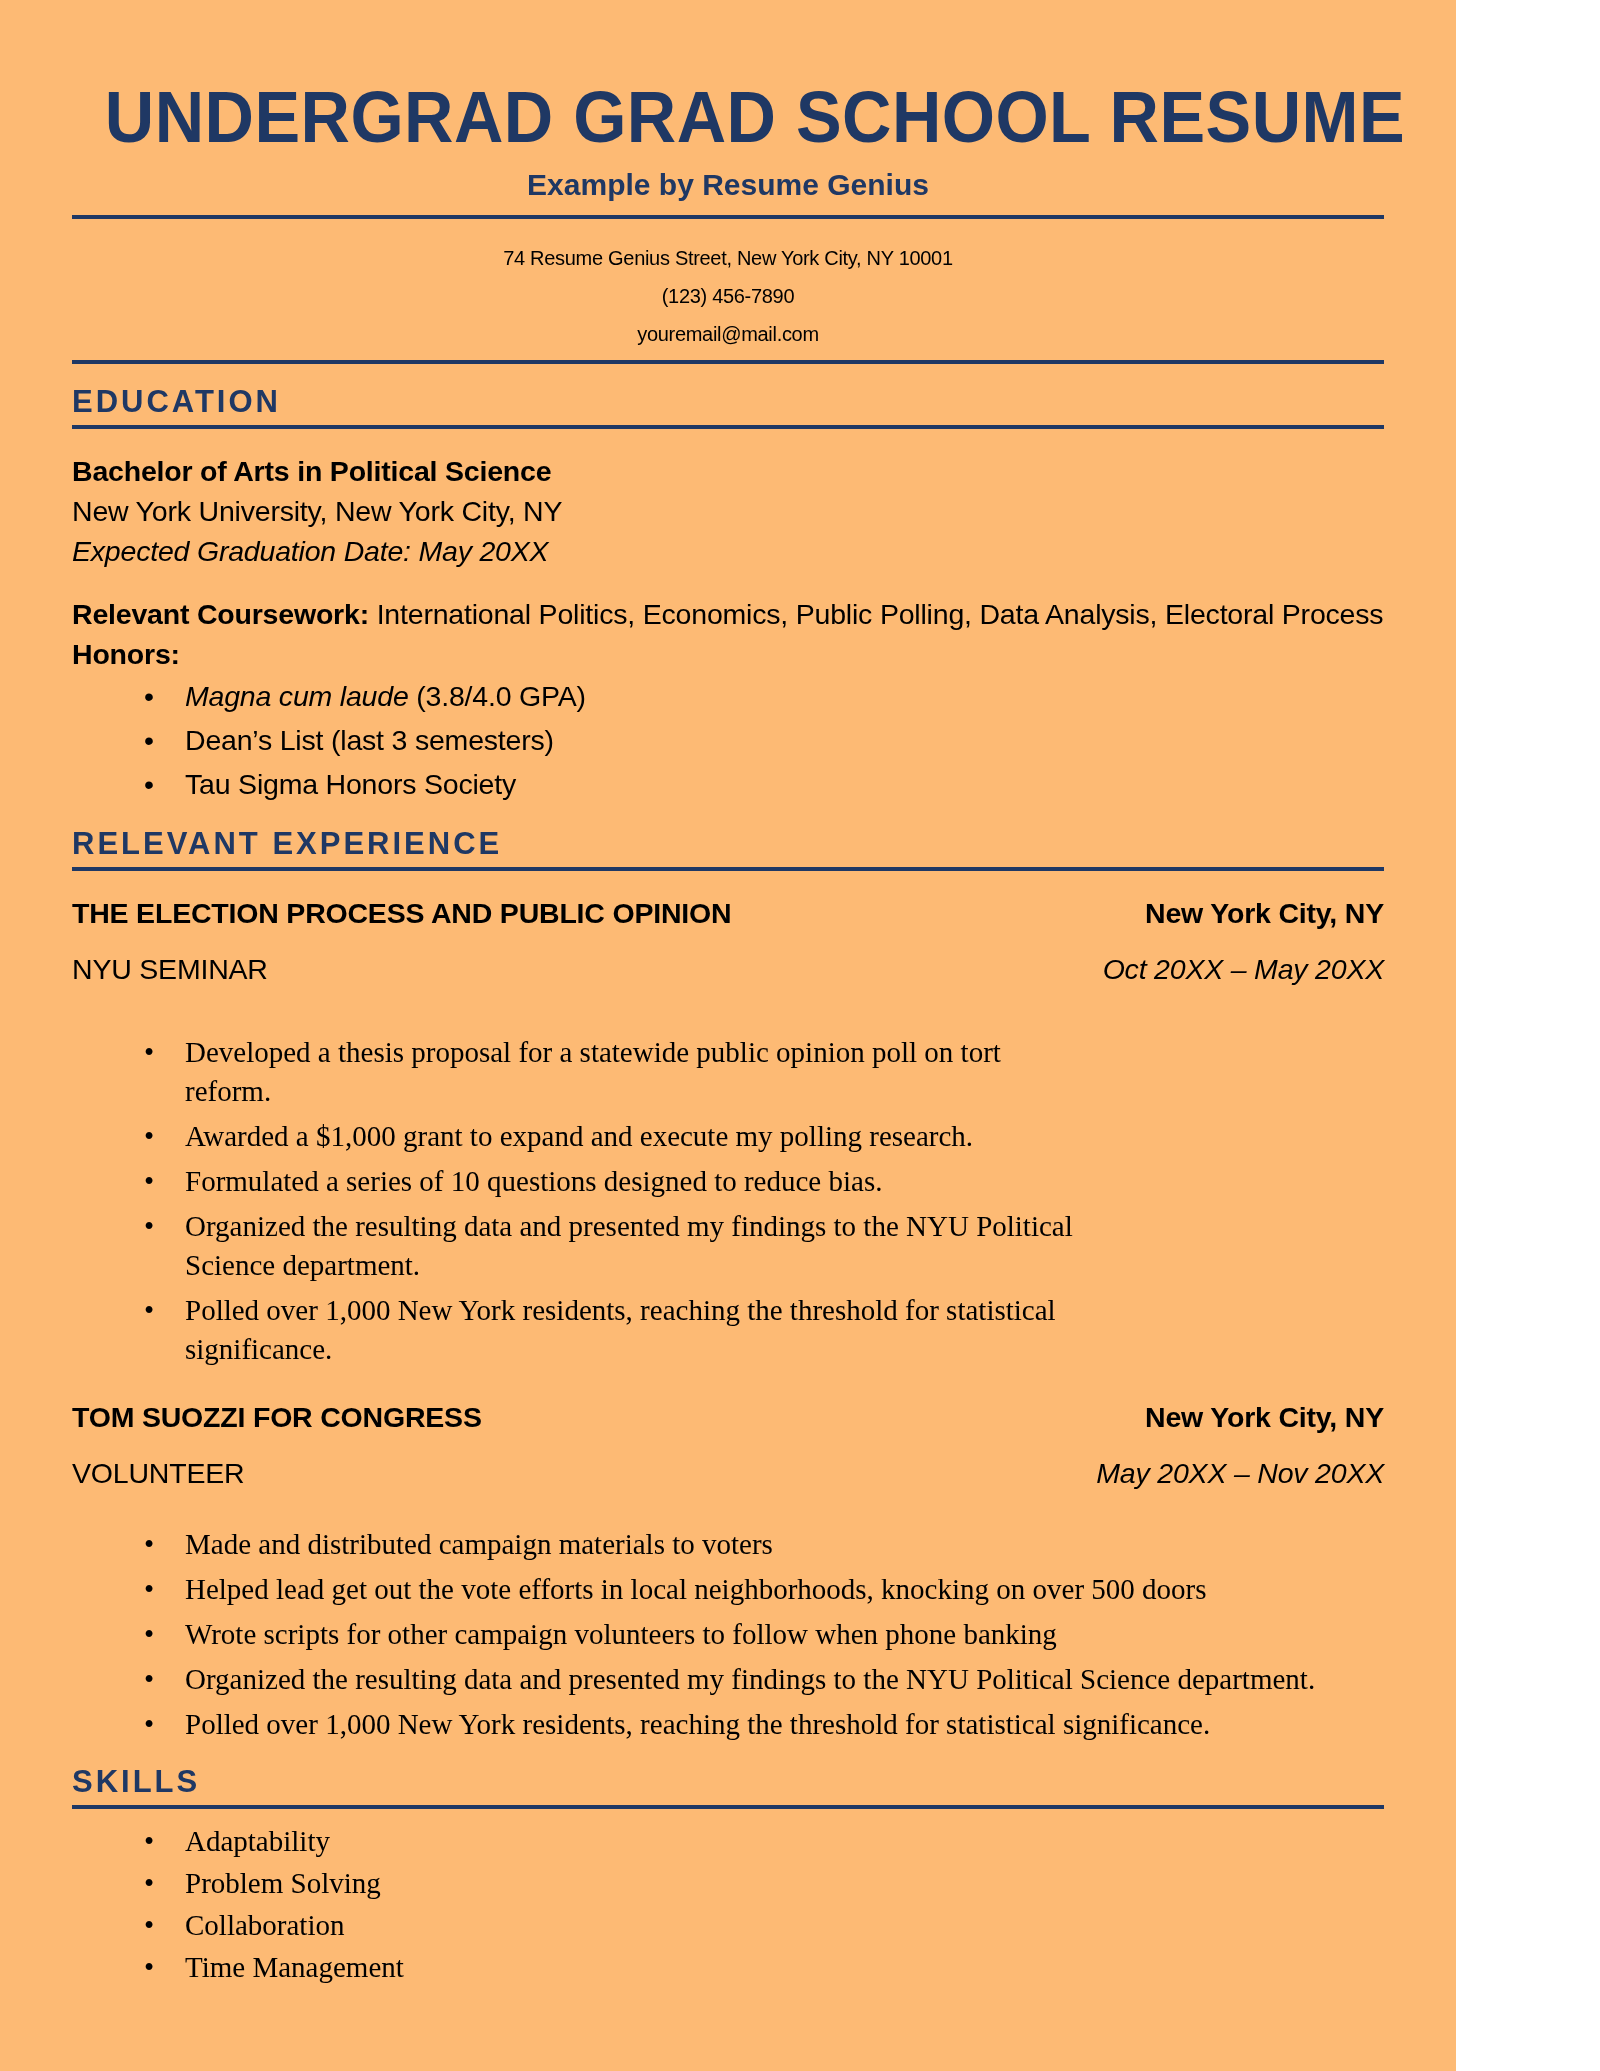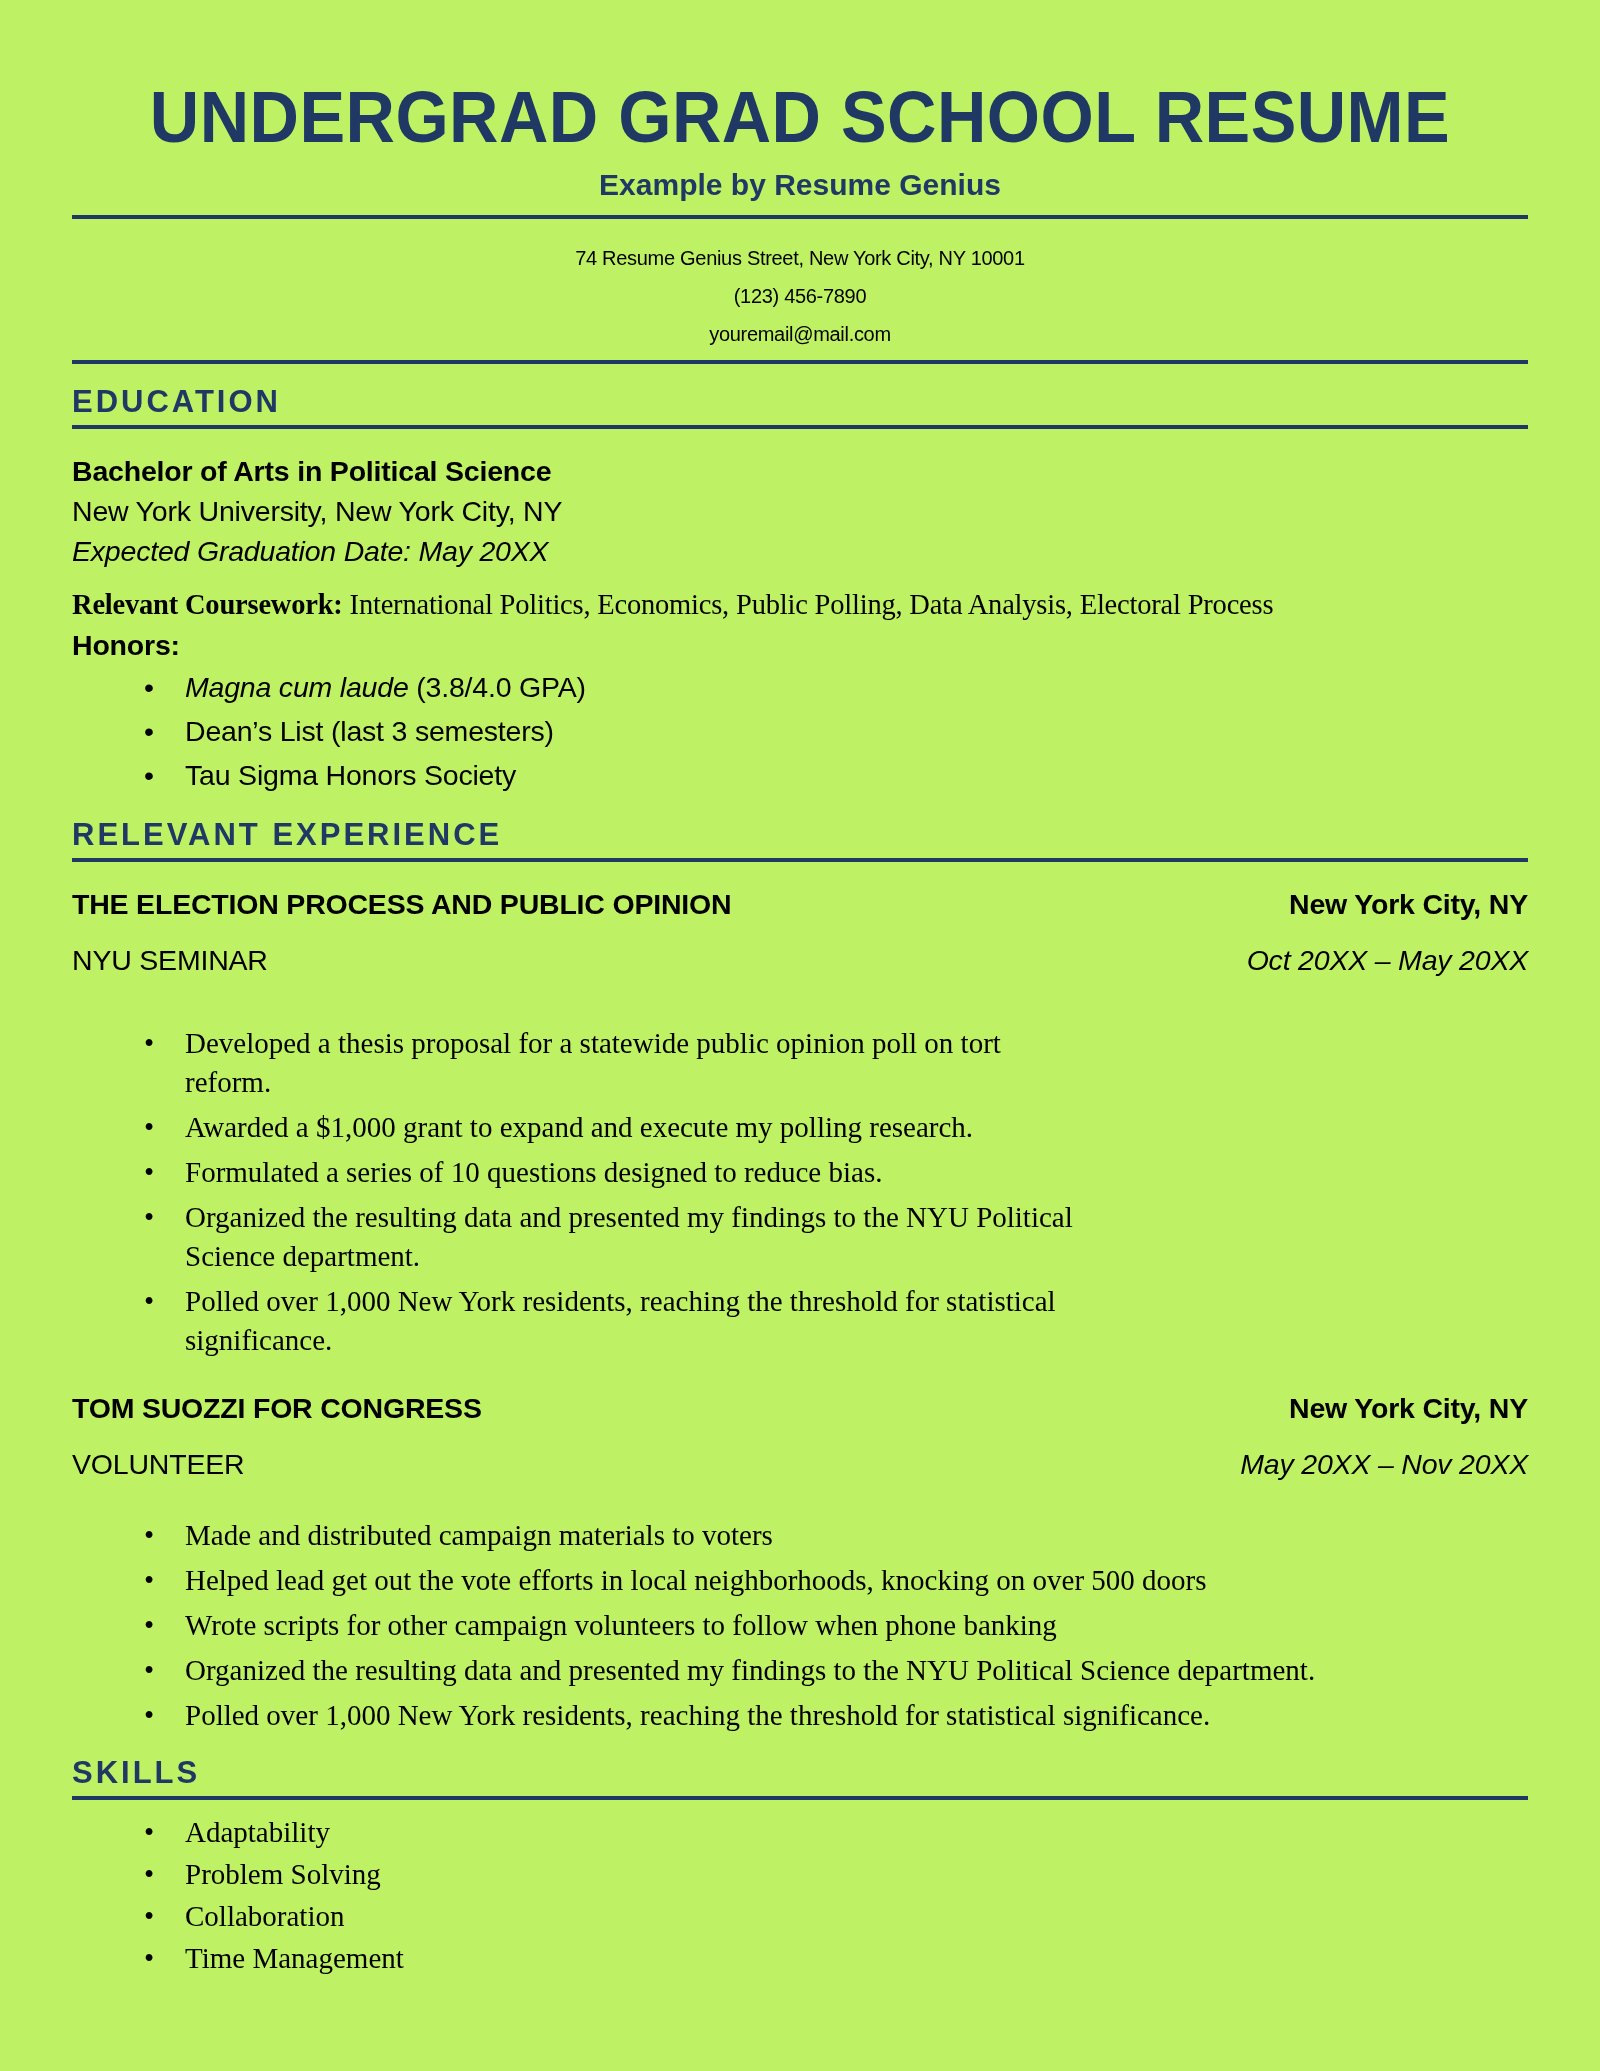--- a/index.html
+++ b/index.html
@@ -1,21 +1,21 @@
 <!DOCTYPE html>
 <html lang="en"><head>
 <meta charset="utf-8">
 <style>
   html, body { margin: 0; padding: 0; background: #ffffff; }
   .page {
-    width: 1600px;
+    width: 1456px;
     height: 2071px;
     box-sizing: border-box;
     padding: 80px 72px 40px 72px;
-    background: #bef264;
+    background: #fdba74;
     font-family: "Liberation Sans", sans-serif;
     color: #000000;
     overflow: hidden;
   }
 
   
   .doc-header { text-align: center; }
   .doc-title {
     margin: 0;
     font-size: 72px;
@@ -69,21 +69,21 @@
     font-weight: bold;
     letter-spacing: 3px;
     color: #1f3864;
   }
   .section-rule { margin-top: 5px; }
 
   
   .edu-block { margin-top: 22px; font-size: 28.5px; line-height: 40px; letter-spacing: -0.2px; }
   .edu-degree { font-weight: bold; }
   .edu-grad { font-style: italic; }
-  .edu-coursework { margin-top: 14px; font-family: Liberation Serif, serif; }
+  .edu-coursework { margin-top: 23px; }
   .label-bold { font-weight: bold; }
   .edu-honors-label { font-weight: bold; }
 
   ul.bullets {
     list-style: none;
     margin: 0;
     padding: 0;
   }
   ul.bullets li {
     position: relative;

